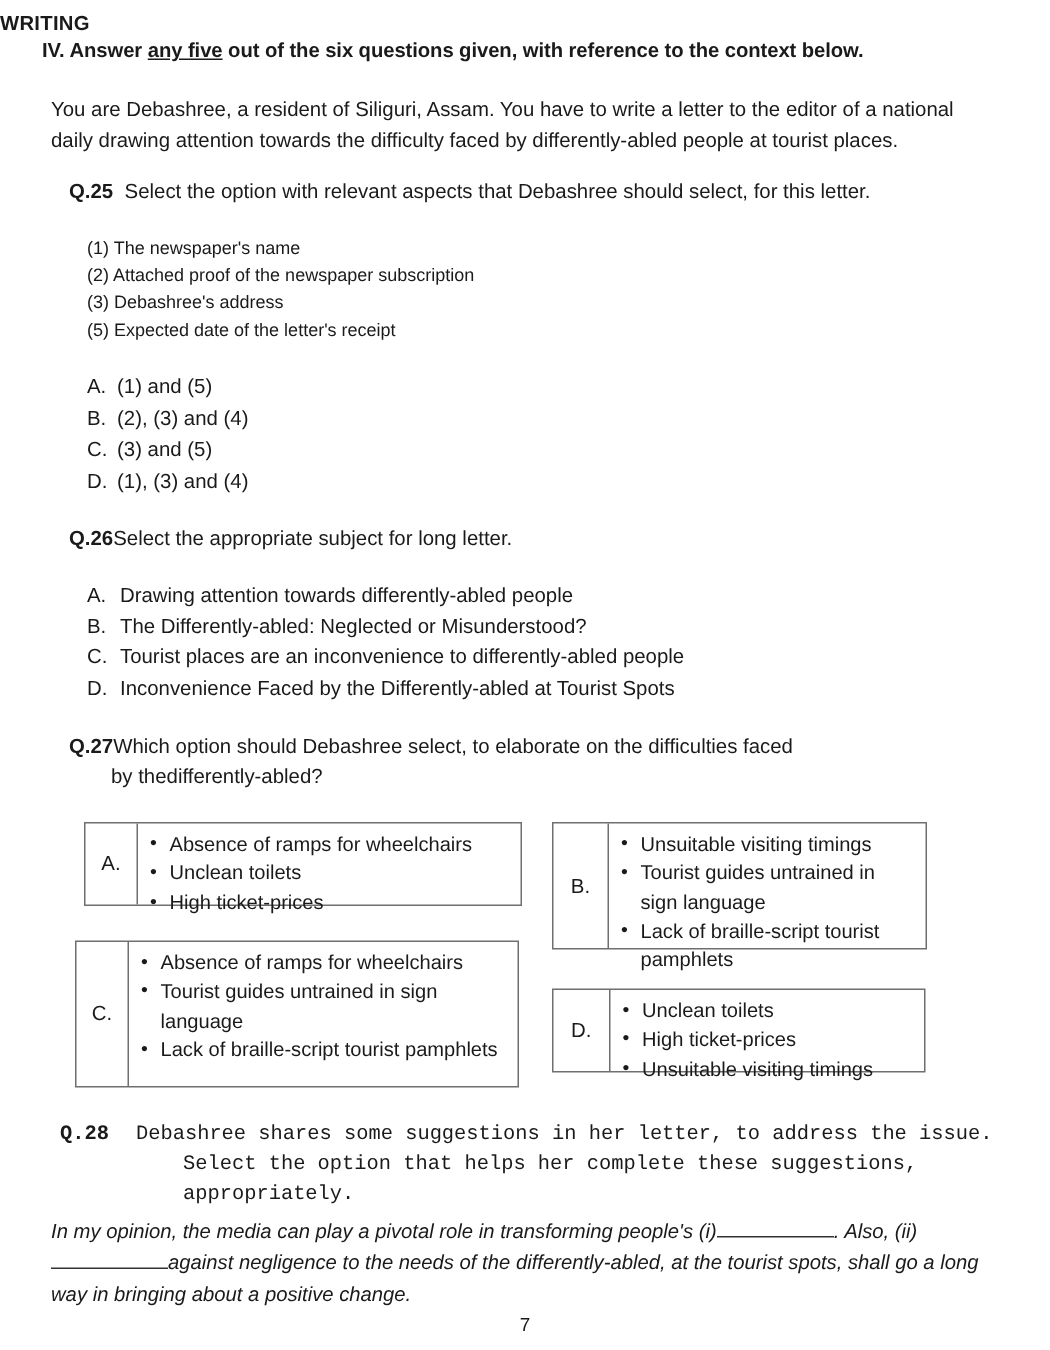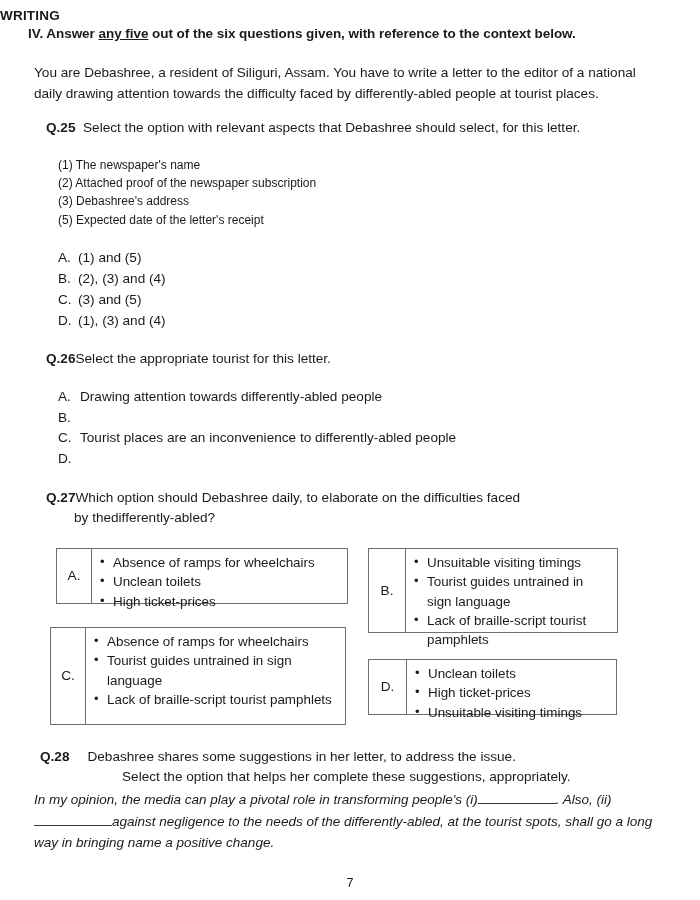--- a/index.html
+++ b/index.html
@@ -128,20 +128,21 @@
   #box-c { left: 50px;  top: 82px;  width: 296px; height: 98px; }
   #box-c .letter { width: 34px; }
   #box-d { left: 368px; top: 114px; width: 249px; height: 56px; }
   #box-d .letter { width: 37px; }
 
   
   .q28-head {
     font-size: 13.6px;
     line-height: 1.5;
     margin-left: 40px;
+    font-family: Liberation Mono, monospace;
   }
   .q28-head .q-num { font-weight: bold; margin-right: 18px; }
   .q28-head .second { margin-left: 82px; display: block; }
 
   .q28-passage {
     margin: 2px 34px 0 34px;
     font-size: 13.5px;
     font-style: italic;
     line-height: 1.56;
   }
@@ -199,42 +200,44 @@
           <span>(3) and (5)</span>
         </div>
       <div class="row">
           <span class="ol">D.</span>
           <span>(1), (3) and (4)</span>
         </div>
     </div>
   </div>
 
   <div class="q-block" style="margin-top:18px;">
-    <div class="q-line"><span class="q-num">Q.26</span><span>Select the appropriate tourist for this letter.</span></div>
+    <div class="q-line"><span class="q-num">Q.26</span><span>Select the appropriate subject for long letter.</span></div>
 
     <div class="opt-list opt-list-wide" style="margin-top:17px;">
       <div class="row">
           <span class="ol">A.</span>
           <span>Drawing attention towards differently-abled people</span>
         </div>
       <div class="row">
           <span class="ol">B.</span>
+          <span>The Differently-abled: Neglected or Misunderstood?</span>
         </div>
       <div class="row">
           <span class="ol">C.</span>
           <span>Tourist places are an inconvenience to differently-abled people</span>
         </div>
       <div class="row">
           <span class="ol">D.</span>
+          <span>Inconvenience Faced by the Differently-abled at Tourist Spots</span>
         </div>
     </div>
   </div>
 
   <div class="q-block" style="margin-top:18px;">
-    <div class="q-line"><span class="q-num">Q.27</span><span>Which option should Debashree daily, to elaborate on the difficulties faced</span></div>
+    <div class="q-line"><span class="q-num">Q.27</span><span>Which option should Debashree select, to elaborate on the difficulties faced</span></div>
     <div class="q-sub">by thedifferently-abled?</div>
 
     <div class="boxes">
 
       <div class="obox" id="box-a">
         <div class="letter">A.</div>
         <div class="items">
           <div class="bullet-row">
               <span class="bullet">•</span>
               <span class="btxt">Absence of ramps for wheelchairs</span>
@@ -303,19 +306,19 @@
             </div>
         </div>
       </div>
 
     </div>
   </div>
 
   <div class="q-block" style="margin-top:6px;">
     <div class="q28-head"><span class="q-num">Q.28</span><span>Debashree shares some suggestions in her letter, to address the issue.</span><span class="second">Select the option that helps her complete these suggestions, appropriately.</span></div>
 
-    <div class="q28-passage"><span>In my opinion, the media can play a pivotal role in transforming people's (i)</span><span class="blank blank-i"></span><span>. Also, (ii)</span><span class="blank blank-ii"></span><span>against negligence to the needs of the differently-abled, at the tourist spots, shall go a long way in bringing name a positive change.</span></div>
+    <div class="q28-passage"><span>In my opinion, the media can play a pivotal role in transforming people's (i)</span><span class="blank blank-i"></span><span>. Also, (ii)</span><span class="blank blank-ii"></span><span>against negligence to the needs of the differently-abled, at the tourist spots, shall go a long way in bringing about a positive change.</span></div>
 
   </div>
 
   <div class="page-num">7</div>
 
 </div>
 
 </body></html>

